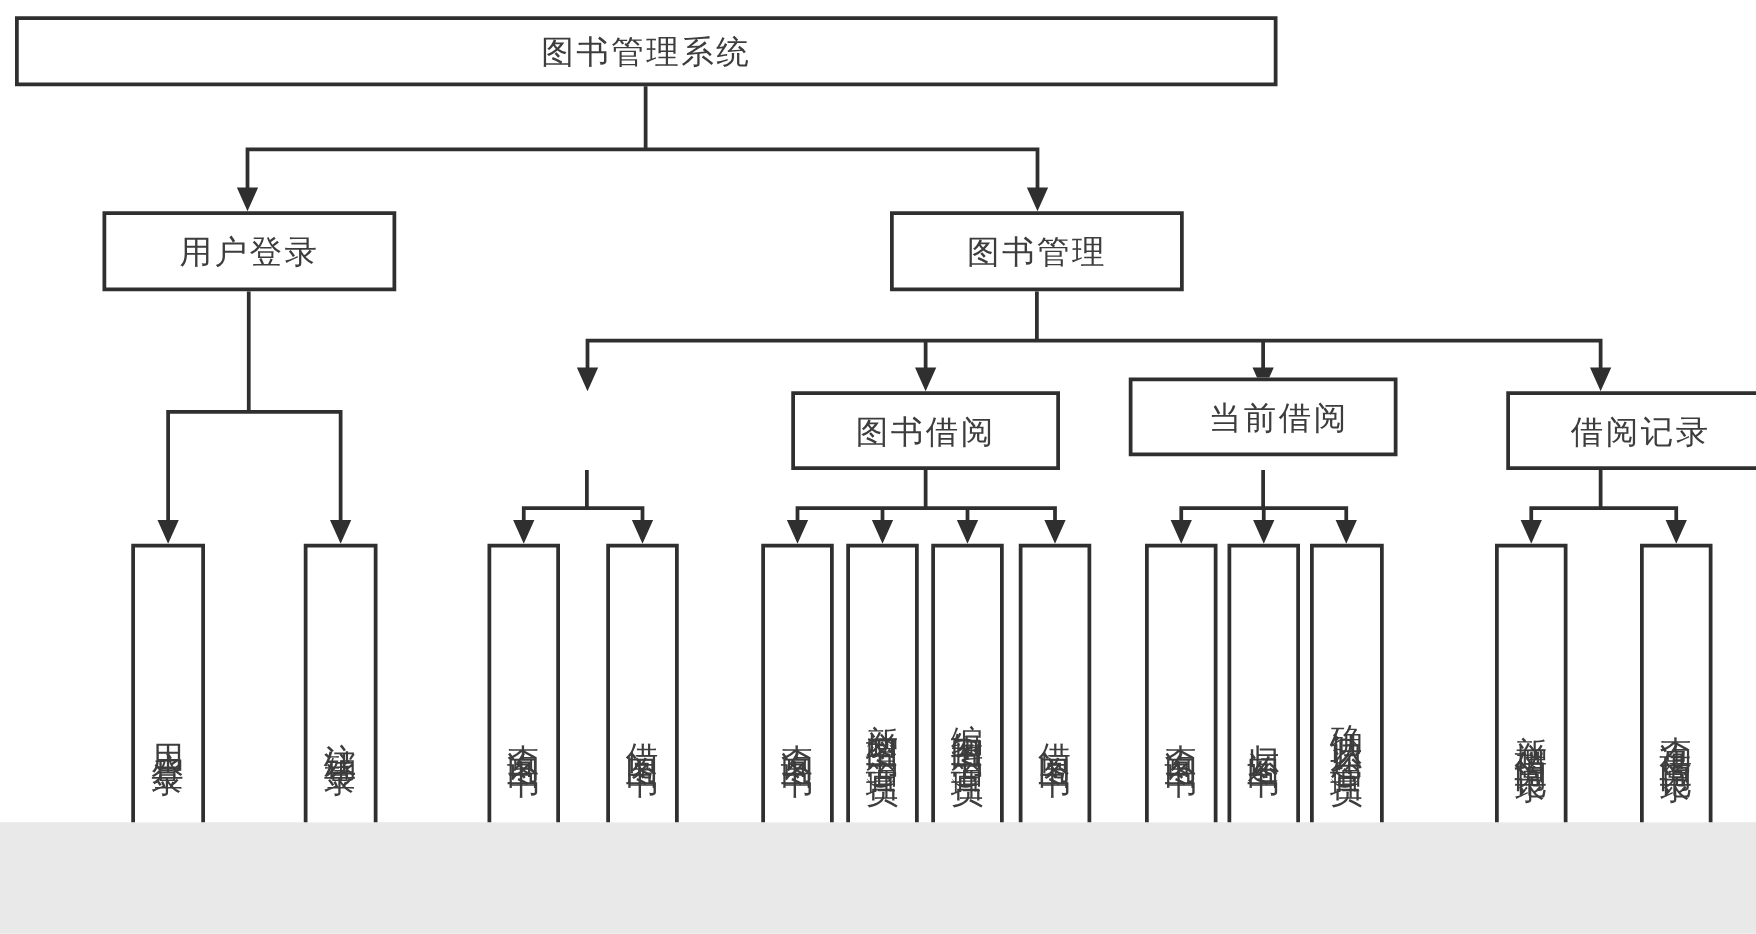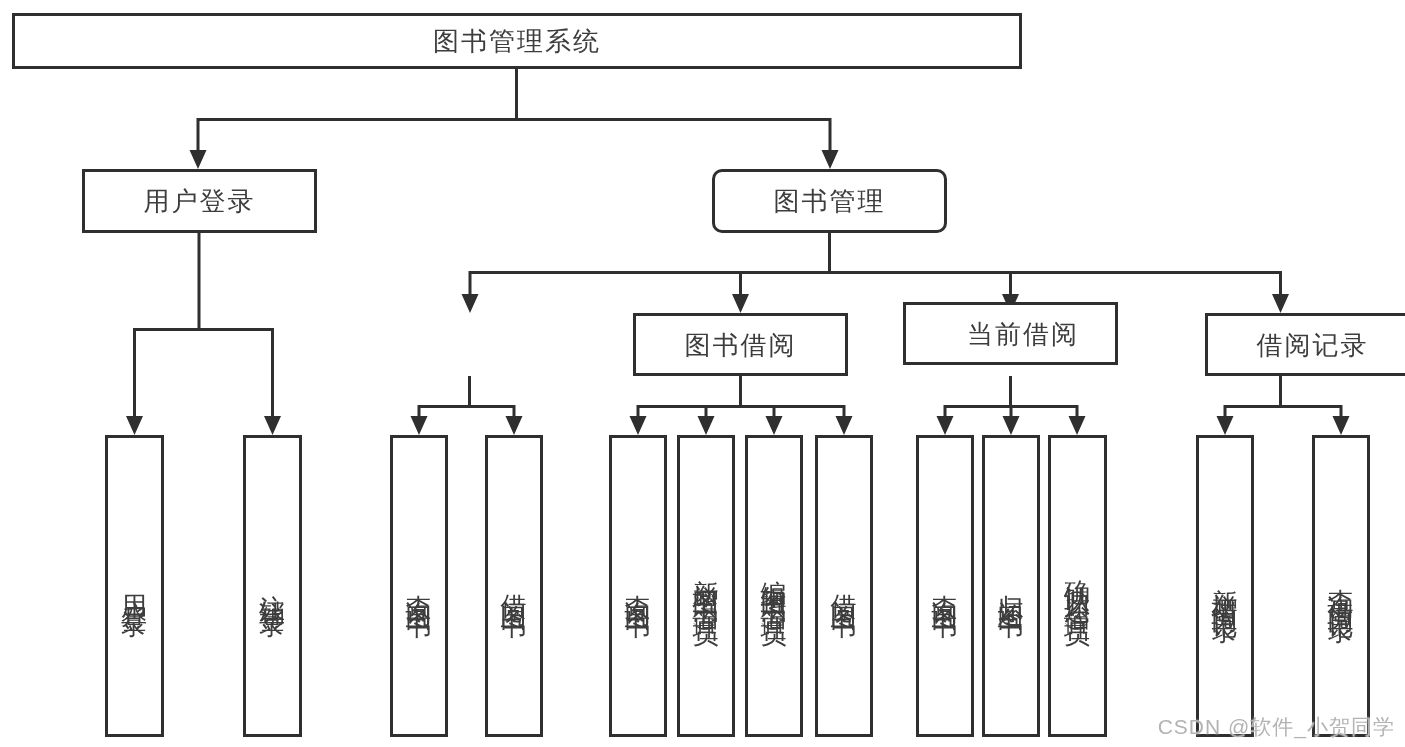--- a/index.html
+++ b/index.html
@@ -5,21 +5,21 @@
   :root{
     --line:#2f2f2f;
     --text:#3d3d3d;
     --watermark:#b3b3b3;
     --background:#ffffff;
   }
   *{margin:0;padding:0;box-sizing:border-box;}
   html,body{background:#e9e9e9;}
   .canvas{
     position:relative;
-    width:1405px;height:747px;
+    width:1405px;height:658px;
     background:var(--background);
     font-family:"Liberation Sans","DejaVu Sans",sans-serif;
     color:var(--text);
     overflow:hidden;
   }
   .connectors{position:absolute;left:0;top:0;width:1405px;height:747px;}
   .connectors .lines{fill:none;stroke:var(--line);stroke-width:3;}
   .connectors .heads{fill:var(--line);stroke:none;}
   .box{
     position:absolute;
@@ -87,21 +87,21 @@
       M1332.5,416 L1349.5,416 L1341,435 Z"></path>
   </svg>
 
   <div class="box" style="left:12px;top:13px;width:1010px;height:56px;">
     <span class="hlabel">图书管理系统</span>
   </div>
 
   <div class="box" style="left:82px;top:169px;width:235px;height:64px;">
     <span class="hlabel">用户登录</span>
   </div>
-  <div class="box" style="left:712px;top:169px;width:235px;height:64px;border-radius:10px;">
+  <div class="box" style="left:712px;top:169px;width:235px;height:64px;">
     <span class="hlabel">图书管理</span>
   </div>
 
   <div class="box" style="left:633px;top:313px;width:215px;height:63px;">
     <span class="hlabel">图书借阅</span>
   </div>
   <div class="box" style="left:903px;top:302px;width:215px;height:63px;padding-left:25px;">
     <span class="hlabel">当前借阅</span>
   </div>
   <div class="box" style="left:1173px;top:313px;width:215px;height:63px;margin-left:32px;">
@@ -145,15 +145,14 @@
     <span class="vlabel">确认归还（管理员）</span>
   </div>
 
   <div class="box vbox" style="left:1196px;top:435px;width:58px;height:302px;">
     <span class="vlabel">新增借阅记录</span>
   </div>
   <div class="box vbox" style="left:1312px;top:435px;width:58px;height:302px;">
     <span class="vlabel">查询借阅记录</span>
   </div>
 
-  <div class="watermark">CSDN @软件_小贺同学</div>
 
 </div>
 
 </body></html>

